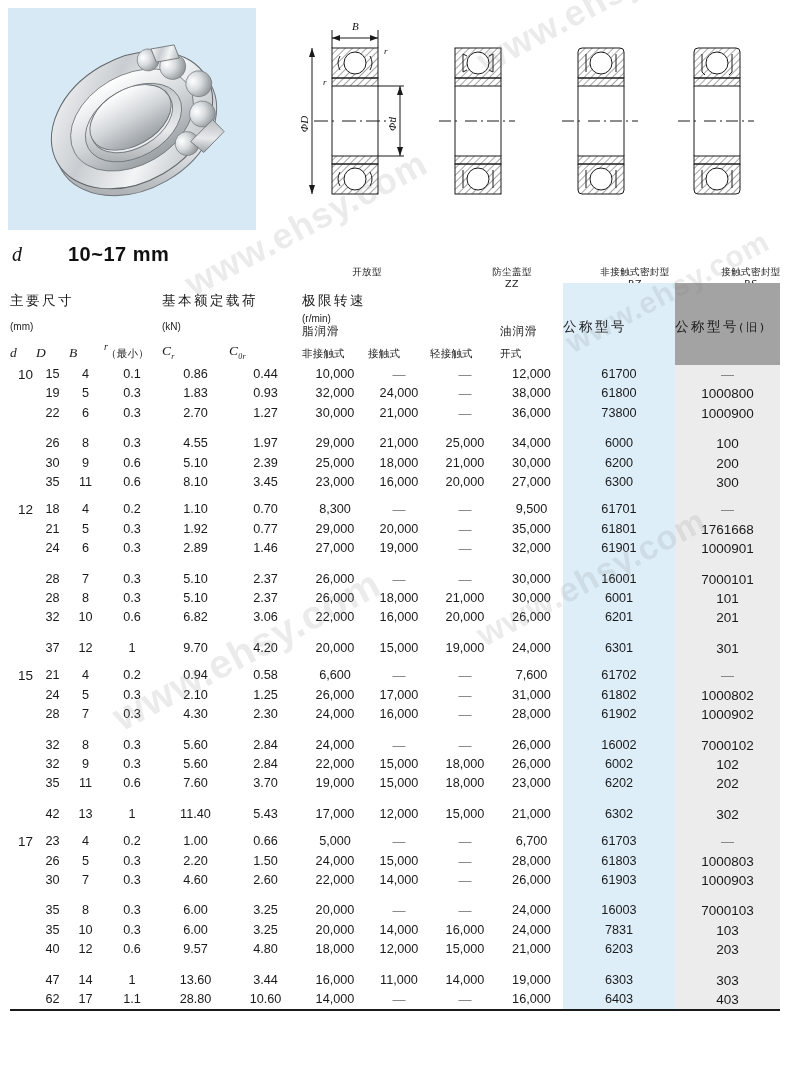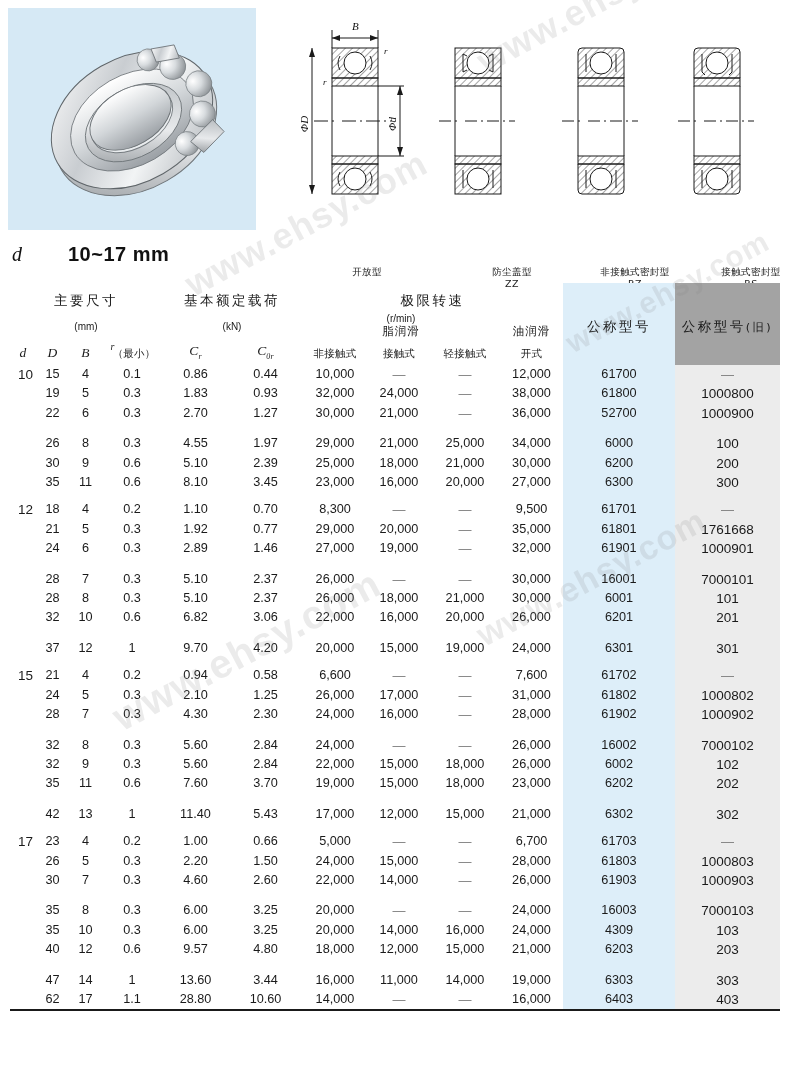--- a/index.html
+++ b/index.html
@@ -115,21 +115,21 @@
     font-weight: normal;
   }
 
   
   .rule-top    { border-top: 2.4px solid #1a1a1a; }
 
   
   .vsep-l { border-left: 1px solid #8a8a8a; }
 
   thead td {
-    text-align: center;
+    text-align: left;
     vertical-align: middle;
     font-family: "DejaVu Sans", sans-serif;
     color: #1a1a1a;
   }
   .hd-group {
     font-size: 13.5px;
     letter-spacing: 2.5px;
     height: 24px;
     padding-top: 6px !important;
   }
@@ -511,21 +511,21 @@
         <td class="col-d"></td>
         <td class="">22</td>
         <td class="">6</td>
         <td class="">0.3</td>
         <td class="vsep-l">2.70</td>
         <td class="">1.27</td>
         <td class="vsep-l">30,000</td>
         <td class="">21,000</td>
         <td class="dash">—</td>
         <td class="">36,000</td>
-        <td class="col-new vsep-l">52700</td>
+        <td class="col-new vsep-l">73800</td>
         <td class="col-old vsep-l">1000900</td>
       </tr>
       <tr class="gap">
         <td></td>
         <td></td>
         <td></td>
         <td></td>
         <td></td>
         <td></td>
         <td></td>
@@ -945,21 +945,21 @@
         <td class="col-d"></td>
         <td class="">35</td>
         <td class="">10</td>
         <td class="">0.3</td>
         <td class="vsep-l">6.00</td>
         <td class="">3.25</td>
         <td class="vsep-l">20,000</td>
         <td class="">14,000</td>
         <td class="">16,000</td>
         <td class="">24,000</td>
-        <td class="col-new vsep-l">4309</td>
+        <td class="col-new vsep-l">7831</td>
         <td class="col-old vsep-l">103</td>
       </tr>
       <tr>
         <td class="col-d"></td>
         <td class="">40</td>
         <td class="">12</td>
         <td class="">0.6</td>
         <td class="vsep-l">9.57</td>
         <td class="">4.80</td>
         <td class="vsep-l">18,000</td>

